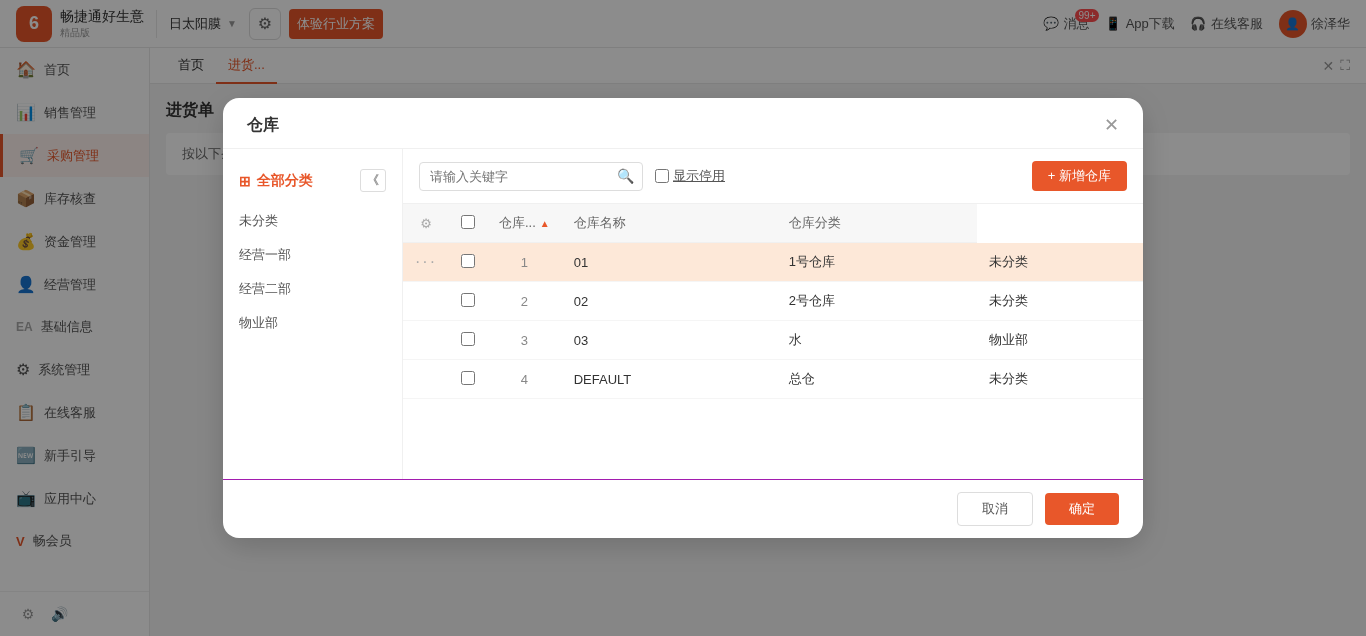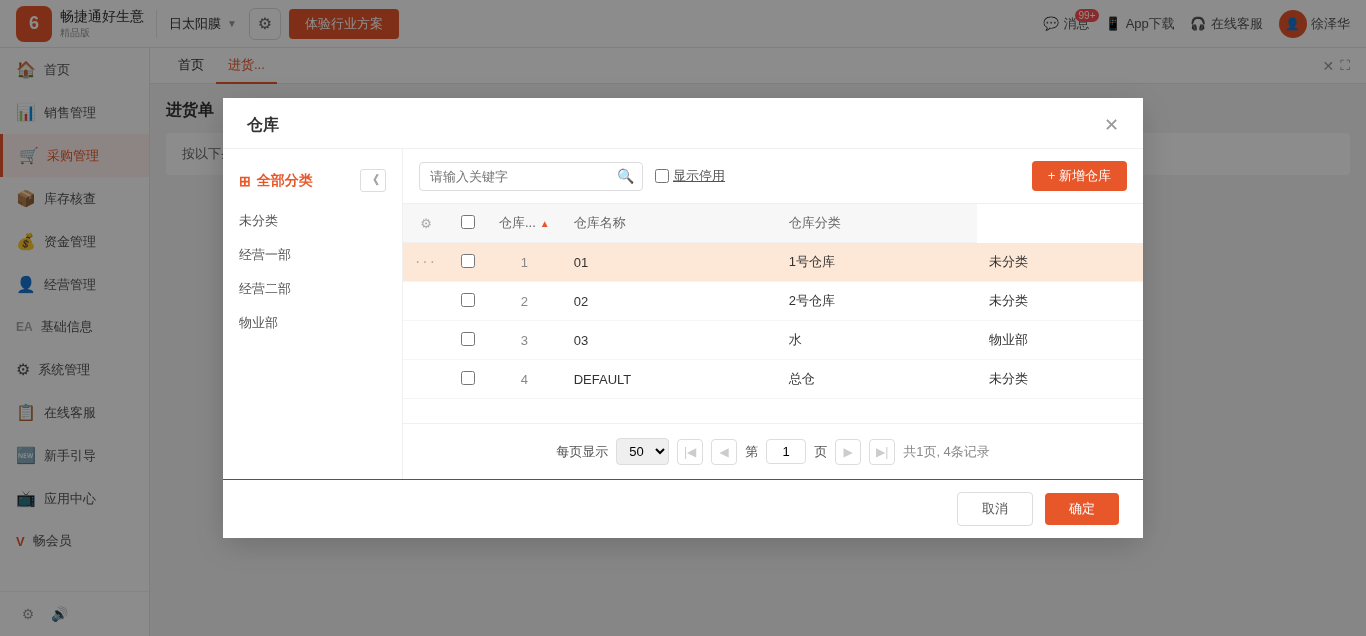--- a/index.html
+++ b/index.html
@@ -9,21 +9,21 @@
     .topbar { background: #fff; height: 48px; display: flex; align-items: center; padding: 0 16px; border-bottom: 1px solid #e8e8e8; position: fixed; top: 0; left: 0; right: 0; z-index: 100; }
     .topbar-logo { display: flex; align-items: center; gap: 8px; }
     .logo-icon { width: 36px; height: 36px; background: #e8572a; border-radius: 8px; display: flex; align-items: center; justify-content: center; color: #fff; font-size: 18px; font-weight: bold; }
     .logo-text { font-size: 14px; color: #333; line-height: 1.3; }
     .logo-sub { font-size: 10px; color: #999; }
     .topbar-divider { width: 1px; height: 28px; background: #e8e8e8; margin: 0 12px; }
     .topbar-store { display: flex; align-items: center; gap: 6px; font-size: 13px; color: #333; cursor: pointer; }
     .topbar-store-arrow { color: #999; font-size: 10px; }
     .topbar-actions { margin-left: 12px; display: flex; align-items: center; gap: 8px; }
     .btn-gear { width: 32px; height: 32px; border-radius: 6px; border: 1px solid #ddd; background: #fff; display: flex; align-items: center; justify-content: center; cursor: pointer; color: #666; font-size: 16px; }
-    .btn-industry { background: #e8572a; color: #fff; border: none; padding: 6px 16px; border-radius: 4px; font-size: 13px; cursor: pointer; }
+    .btn-industry { background: #e8572a; color: #fff; border: none; padding: 6px 8px; border-radius: 4px; font-size: 13px; cursor: pointer; }
     .topbar-right { margin-left: auto; display: flex; align-items: center; gap: 16px; }
     .topbar-right-item { display: flex; align-items: center; gap: 4px; font-size: 13px; color: #555; cursor: pointer; position: relative; }
     .badge { background: #ff4d4f; color: #fff; font-size: 10px; border-radius: 8px; padding: 1px 4px; position: absolute; top: -6px; right: -10px; }
     .topbar-avatar { width: 28px; height: 28px; border-radius: 50%; background: #e8572a; color: #fff; display: flex; align-items: center; justify-content: center; font-size: 12px; }
 
     
     .secondbar { background: #fff; height: 36px; display: flex; align-items: center; padding: 0 16px; border-bottom: 1px solid #e8e8e8; position: fixed; top: 48px; left: 150px; right: 0; z-index: 99; }
     .secondbar-tab { font-size: 13px; color: #333; padding: 0 12px; height: 36px; display: flex; align-items: center; cursor: pointer; border-bottom: 2px solid transparent; }
     .secondbar-tab.active { color: #e8572a; border-bottom: 2px solid #e8572a; }
     .secondbar-close { margin-left: auto; color: #999; cursor: pointer; font-size: 14px; }
@@ -39,21 +39,21 @@
 
     
     .main { position: fixed; top: 84px; left: 150px; right: 0; bottom: 0; background: #f5f5f5; overflow: auto; }
     .main-inner { padding: 16px; }
     .page-title { font-size: 16px; font-weight: bold; color: #333; margin-bottom: 12px; }
     .toolbar { background: #fff; border-radius: 4px; padding: 12px 16px; margin-bottom: 12px; display: flex; align-items: center; gap: 8px; }
     .filter-label { font-size: 13px; color: #666; }
 
     
     .modal-overlay { position: fixed; top: 0; left: 0; right: 0; bottom: 0; background: rgba(0,0,0,0.45); z-index: 1000; display: flex; align-items: center; justify-content: center; }
-    .modal { background: #fff; border-radius: 0; width: 920px; min-height: 440px; max-height: 90vh; display: flex; flex-direction: column; box-shadow: 0 8px 32px rgba(0,0,0,0.18); }
+    .modal { background: #fff; border-radius: 16px; width: 920px; min-height: 440px; max-height: 90vh; display: flex; flex-direction: column; box-shadow: 0 8px 32px rgba(0,0,0,0.18); }
     .modal-header { display: flex; align-items: center; justify-content: space-between; padding: 16px 24px 12px; border-bottom: 1px solid #f0f0f0; }
     .modal-title { font-size: 16px; font-weight: bold; color: #333; }
     .modal-close { cursor: pointer; font-size: 18px; color: #999; background: none; border: none; }
     .modal-body { display: flex; flex: 1; overflow: hidden; }
 
     
     .modal-sidebar { width: 180px; border-right: 1px solid #f0f0f0; padding: 12px 0; background: #fff; }
     .modal-sidebar-header { display: flex; align-items: center; gap: 6px; padding: 8px 16px 12px; font-size: 14px; font-weight: bold; color: #e8572a; }
     .modal-sidebar-icon { color: #e8572a; font-size: 14px; }
     .modal-sidebar-collapse { margin-left: auto; cursor: pointer; color: #999; font-size: 12px; border: 1px solid #ddd; padding: 2px 6px; border-radius: 3px; }
@@ -318,34 +318,20 @@
       </td>
       <td class="col-num">4</td>
       <td>DEFAULT</td>
       <td>总仓</td>
       <td>未分类</td>
     </tr>
               </tbody>
           </table>
         </div>
 
-        <div class="modal-pagination">
-          <span>每页显示</span>
-          <select class="pagination-select">
-            <option>50</option>
-          </select>
-          <div class="pagination-btn disabled">|◀</div>
-          <div class="pagination-btn disabled">◀</div>
-          <span>第</span>
-          <input type="text" class="pagination-input" value="1" style="">
-          <span>页</span>
-          <div class="pagination-btn disabled">▶</div>
-          <div class="pagination-btn disabled">▶|</div>
-          <span class="pagination-info">共1页, 4条记录</span>
-        </div>
       </div>
     </div>
 
     <div class="modal-footer">
       <button class="btn-cancel">取消</button>
       <button class="btn-confirm">确定</button>
     </div>
   </div>
 </div>
 

